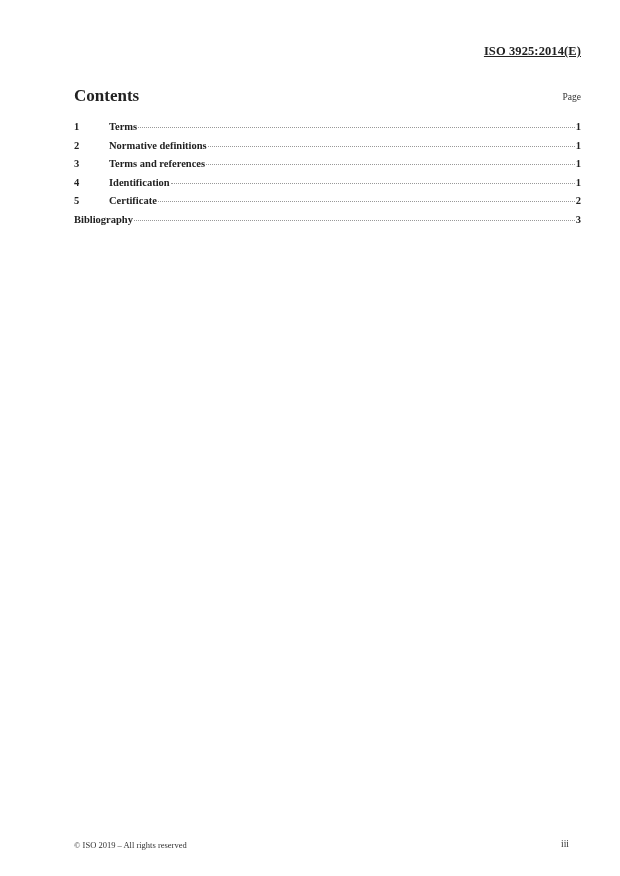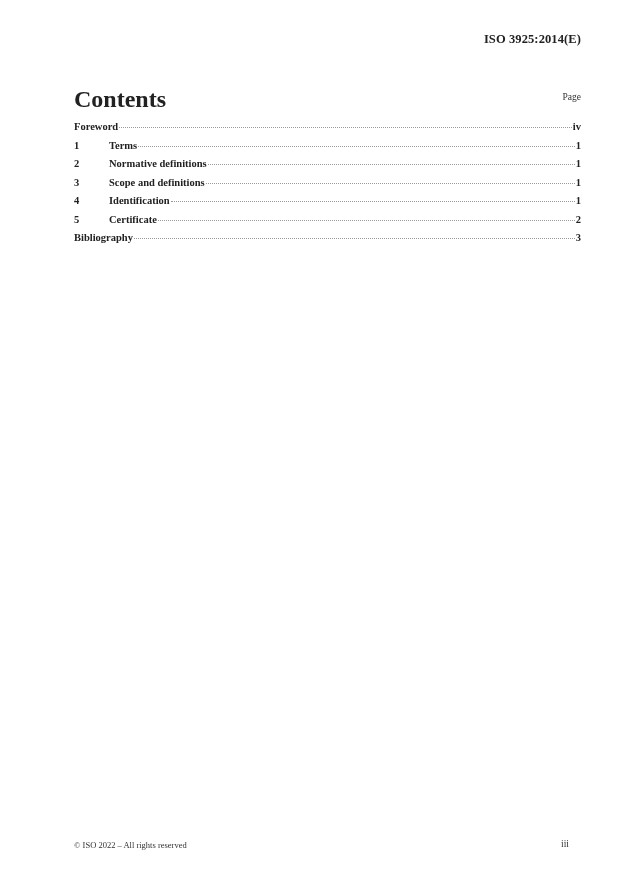--- a/index.html
+++ b/index.html
@@ -10,34 +10,35 @@
     body {
       width: 620px;
       height: 876px;
       position: relative;
       overflow: hidden;
       font-family: "DejaVu Serif", "Liberation Serif", serif;
       color: #222222;
     }
     .doc-id {
       position: absolute;
-      top: 32px;
+      top: 44px;
       right: 39px;
       font-family: "Liberation Serif", "DejaVu Serif", serif;
       font-weight: bold;
       font-size: 12.5px;
       letter-spacing: 0.1px;
+      text-decoration: underline;
     }
     .contents-title {
       position: absolute;
       top: 86px;
       left: 74px;
       font-family: "Liberation Serif", "DejaVu Serif", serif;
       font-weight: bold;
-      font-size: 24px;
+      font-size: 17px;
     }
     .page-label {
       position: absolute;
       top: 92px;
       right: 39px;
       font-family: "Liberation Serif", "DejaVu Serif", serif;
       font-size: 9.5px;
       color: #333;
     }
     .toc {
@@ -94,43 +95,38 @@
 
 <div>
 
   <div class="doc-id">ISO 3925:2014(E)</div>
 
   <div class="contents-title">Contents</div>
   <div class="page-label">Page</div>
 
   <div class="toc">
 
-    <div class="toc-row">
-      <span class="toc-title">Foreword</span>
-      <span class="toc-leader"></span>
-      <span class="toc-page">iv</span>
-    </div>
 
     <div class="toc-row">
       <span class="toc-num">1</span>
       <span class="toc-title">Terms</span>
       <span class="toc-leader"></span>
       <span class="toc-page">1</span>
     </div>
 
     <div class="toc-row">
       <span class="toc-num">2</span>
       <span class="toc-title">Normative definitions</span>
       <span class="toc-leader"></span>
       <span class="toc-page">1</span>
     </div>
 
     <div class="toc-row">
       <span class="toc-num">3</span>
-      <span class="toc-title">Scope and definitions</span>
+      <span class="toc-title">Terms and references</span>
       <span class="toc-leader"></span>
       <span class="toc-page">1</span>
     </div>
 
     <div class="toc-row">
       <span class="toc-num">4</span>
       <span class="toc-title">Identification</span>
       <span class="toc-leader"></span>
       <span class="toc-page">1</span>
     </div>
@@ -143,16 +139,16 @@
     </div>
 
     <div class="toc-row">
       <span class="toc-title">Bibliography</span>
       <span class="toc-leader"></span>
       <span class="toc-page">3</span>
     </div>
 
   </div>
 
-  <div class="footer-copyright">© ISO 2022 – All rights reserved</div>
+  <div class="footer-copyright">© ISO 2019 – All rights reserved</div>
   <div class="footer-page">iii</div>
 
 </div>
 
 </body></html>

